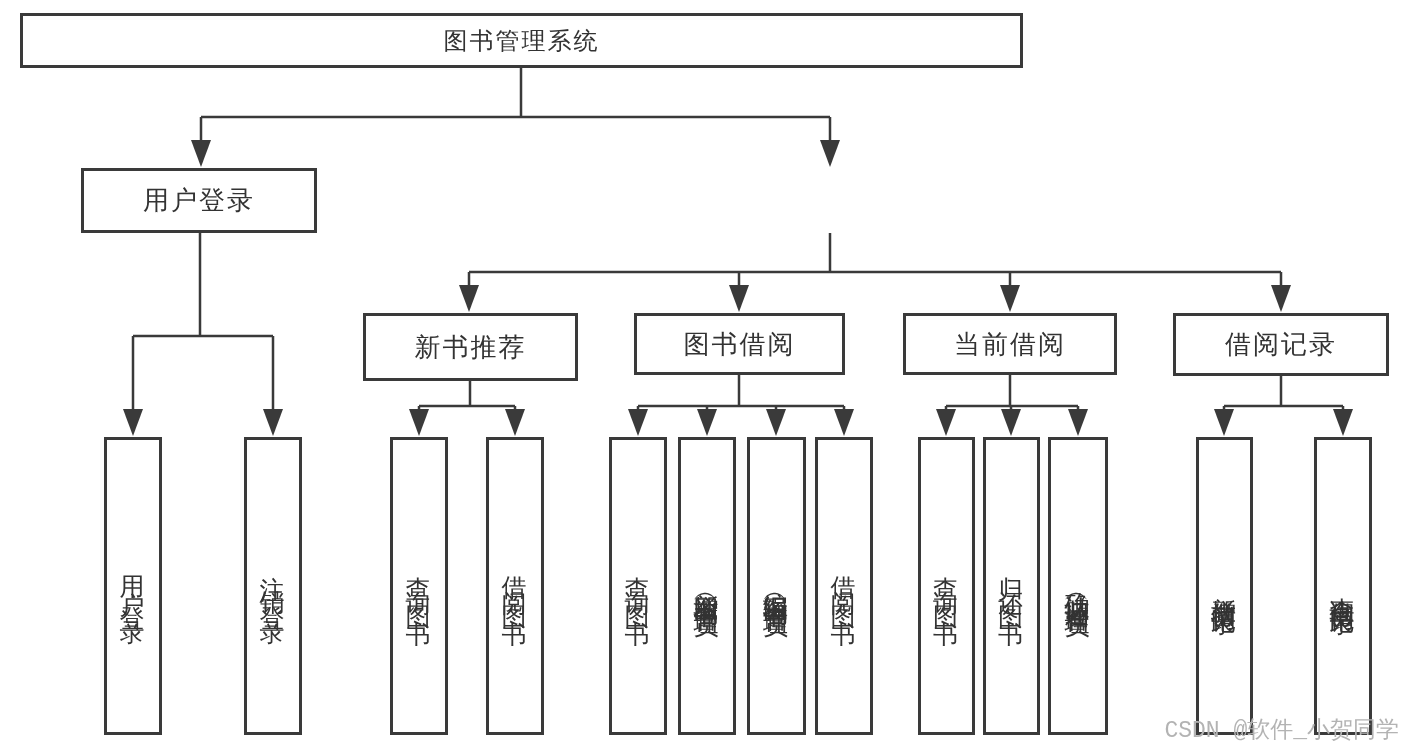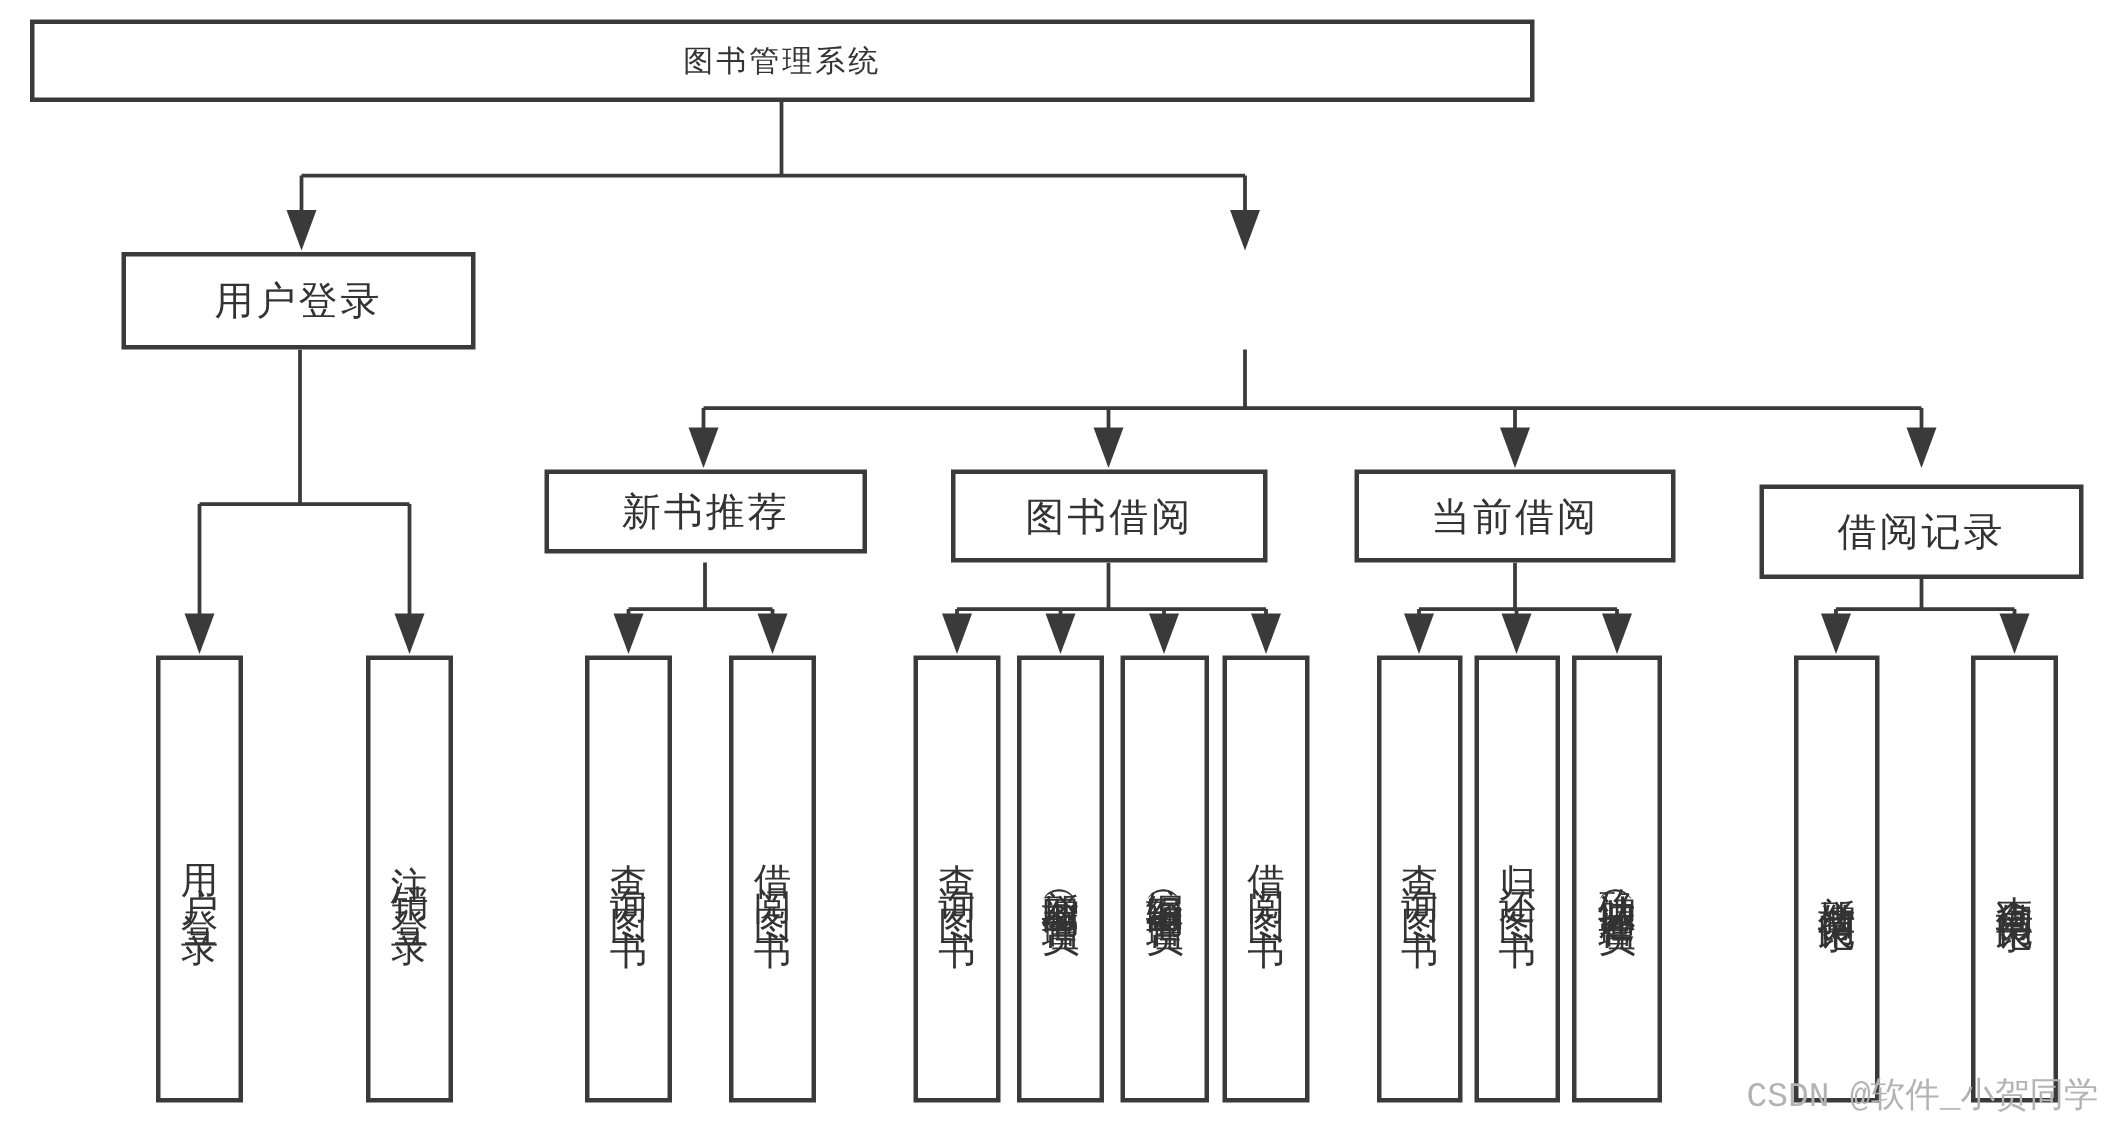--- a/index.html
+++ b/index.html
@@ -26,21 +26,21 @@
     border:3px solid var(--line);
     display:flex;align-items:center;justify-content:center;
     color:var(--text);
   }
   .hlabel{
     font-size:26px;
     letter-spacing:2px;
     white-space:nowrap;
     color:var(--text);
   }
-  .node.root .hlabel{font-size:20px;}
+  .node.root .hlabel{font-size:24px;}
   .vtext{
     writing-mode:vertical-rl;
     text-orientation:mixed;
     font-size:25px;
     color:var(--text);
     white-space:nowrap;
   }
   .vtext.ls-wide{letter-spacing:15px;}
   .vtext.ls-tight{letter-spacing:3px;}
   .watermark{
@@ -108,30 +108,30 @@
   </svg>
 
   <div class="node root" style="left:20px;top:13px;width:1003px;height:55px">
     <span class="hlabel">图书管理系统</span>
   </div>
 
   <div class="node" style="left:81px;top:168px;width:236px;height:65px">
     <span class="hlabel">用户登录</span>
   </div>
 
-  <div class="node" style="left:363px;top:313px;width:215px;height:56px">
+  <div class="node" style="left:363px;top:313px;width:215px;height:68px">
     <span class="hlabel">新书推荐</span>
   </div>
   <div class="node" style="left:903px;top:313px;width:214px;height:62px">
     <span class="hlabel">当前借阅</span>
   </div>
   <div class="node" style="left:634px;top:313px;width:211px;height:62px">
     <span class="hlabel">图书借阅</span>
   </div>
-  <div class="node" style="left:1173px;top:323px;width:216px;height:63px">
+  <div class="node" style="left:1173px;top:313px;width:216px;height:63px">
     <span class="hlabel">借阅记录</span>
   </div>
 
   <div class="node leaf" style="left:104px;top:437px;width:58px;height:298px">
     <span class="vtext ls-wide">用户登录</span>
   </div>
   <div class="node leaf" style="left:244px;top:437px;width:58px;height:298px">
     <span class="vtext ls-wide">注销登录</span>
   </div>
 

